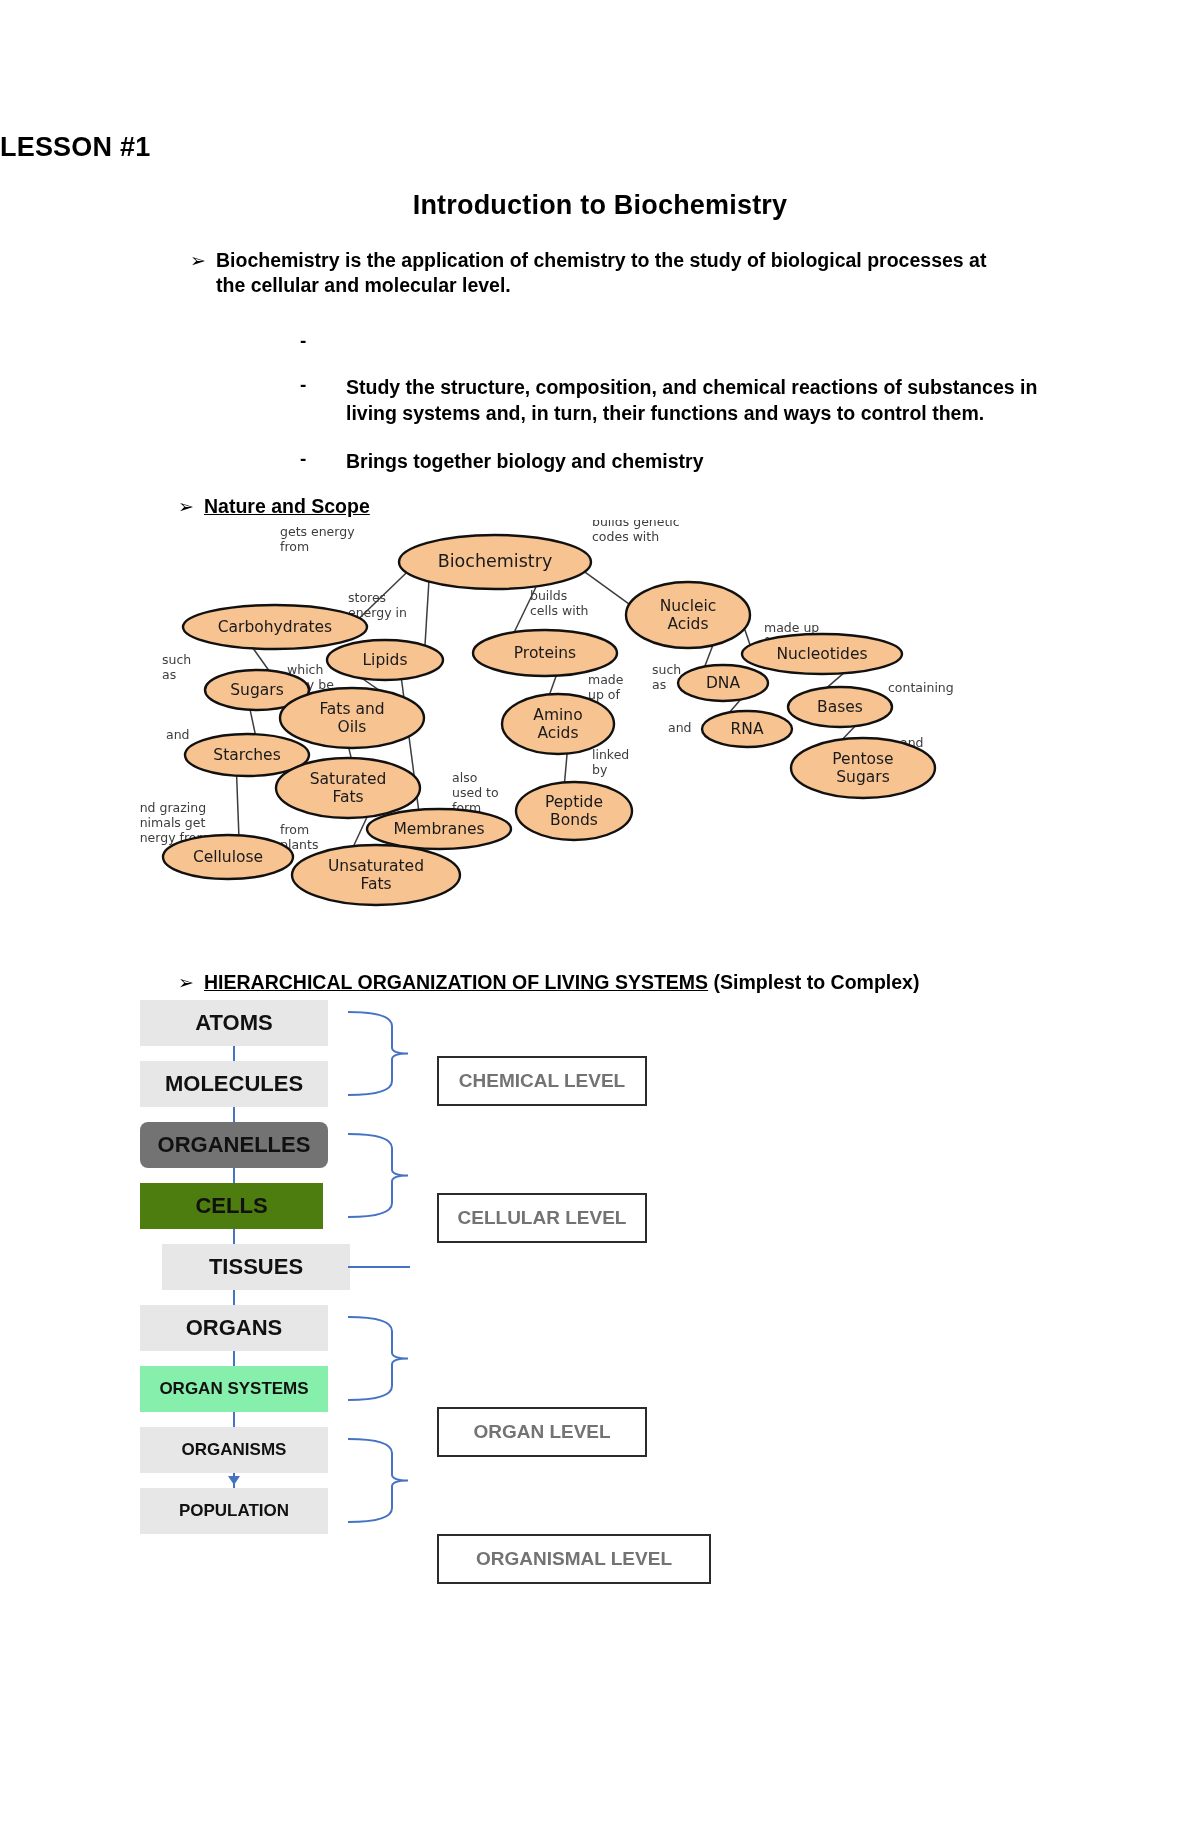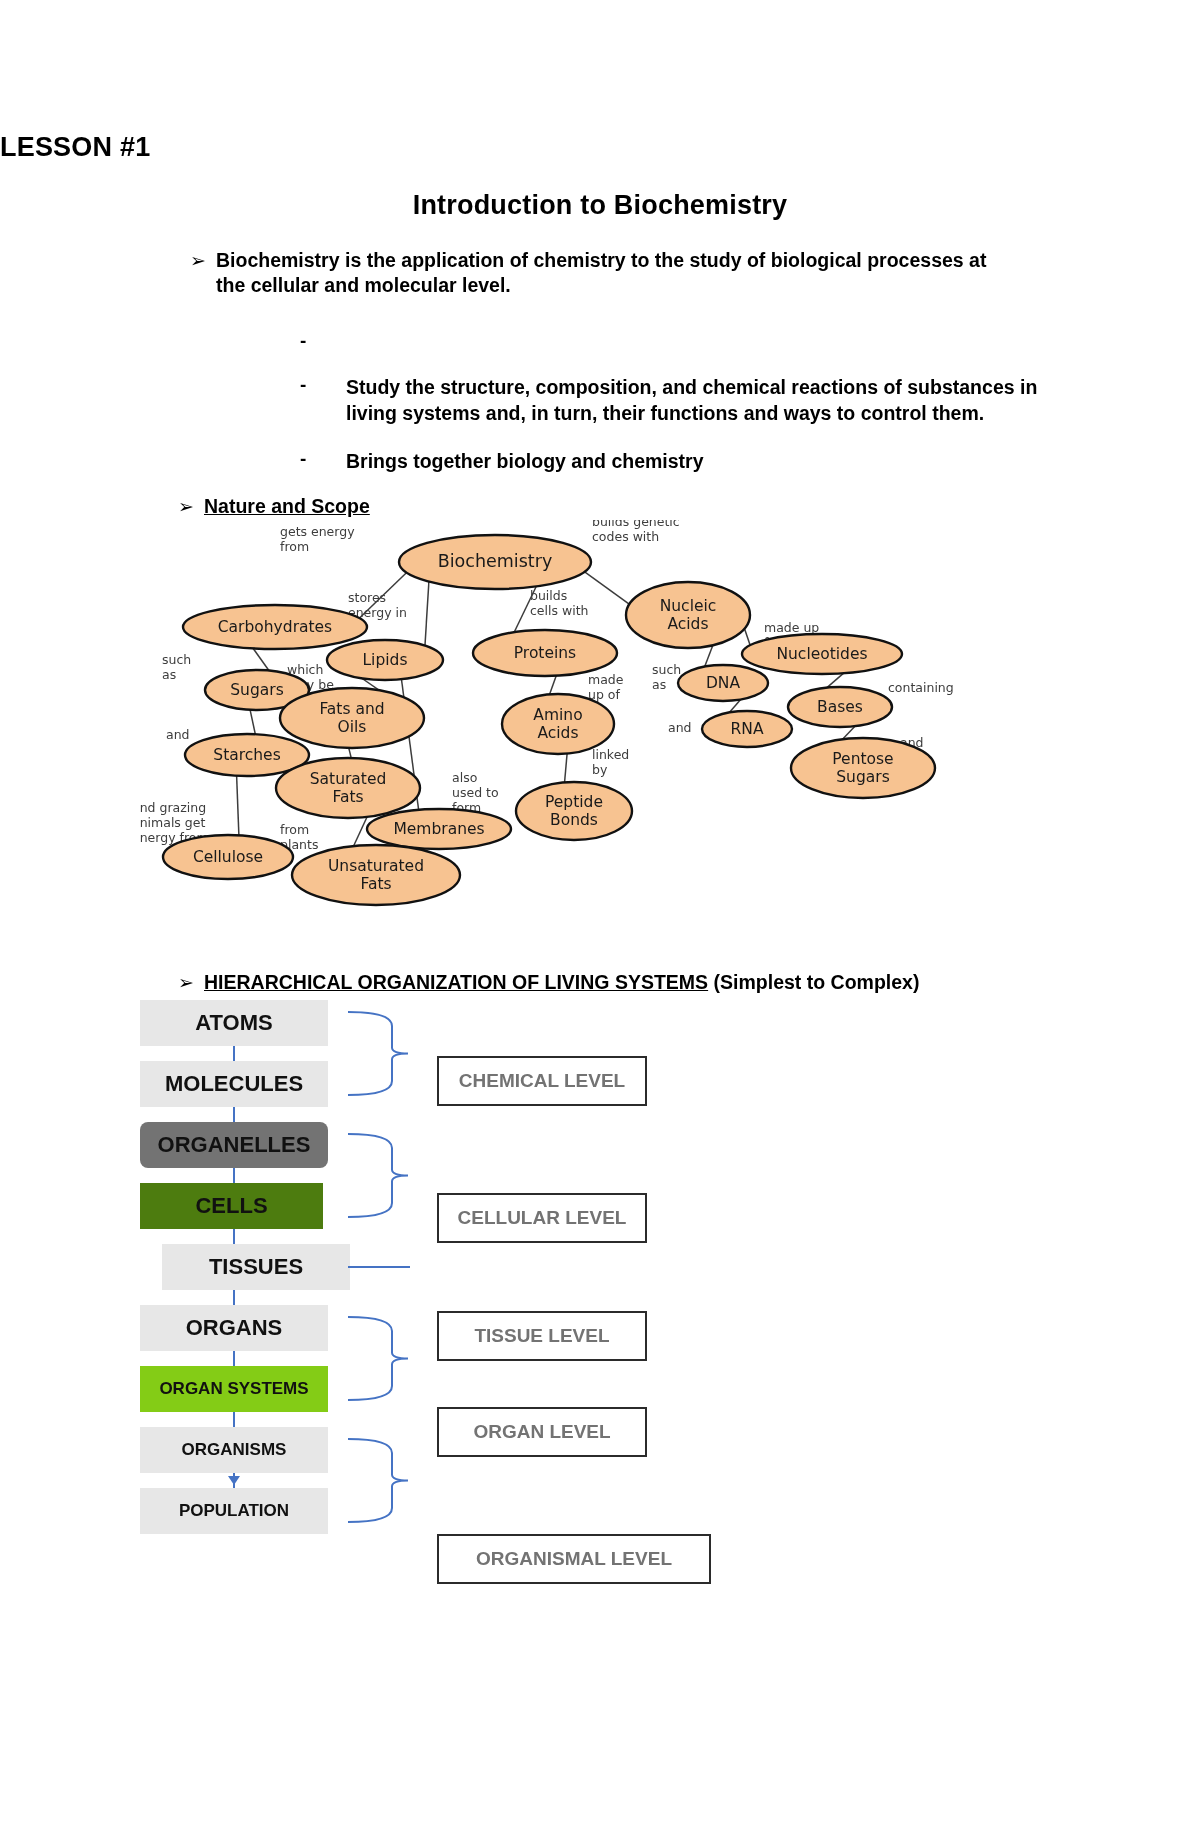--- a/index.html
+++ b/index.html
@@ -272,40 +272,37 @@
       </div>
       <div class="vline" style="left: 233px; top: 229px; height: 15px; background: rgb(69, 115, 196);"></div>
       <div class="hbox" style="left: 140px; top: 244px; width: 188px; height: 46px; font-size: 22px; background: rgb(231, 231, 231); margin-left: 22px;">
         <span>TISSUES</span>
       </div>
       <div class="vline" style="left: 233px; top: 290px; height: 15px; background: rgb(69, 115, 196);"></div>
       <div class="hbox" style="left: 140px; top: 305px; width: 188px; height: 46px; font-size: 22px; background: rgb(231, 231, 231);">
         <span>ORGANS</span>
       </div>
       <div class="vline" style="left: 233px; top: 351px; height: 15px; background: rgb(69, 115, 196);"></div>
-      <div class="hbox" style="left: 140px; top: 366px; width: 188px; height: 46px; font-size: 17px; background: #84cc16;">
+      <div class="hbox" style="left: 140px; top: 366px; width: 188px; height: 46px; font-size: 17px; background: #86efac;">
         <span>ORGAN SYSTEMS</span>
       </div>
       <div class="vline" style="left: 233px; top: 412px; height: 15px; background: rgb(69, 115, 196);"></div>
       <div class="hbox" style="left: 140px; top: 427px; width: 188px; height: 46px; font-size: 17px; background: rgb(231, 231, 231);">
         <span>ORGANISMS</span>
       </div>
       <div class="vline" style="left: 233px; top: 473px; height: 15px; background: rgb(69, 115, 196);"></div>
       <div class="hbox" style="left: 140px; top: 488px; width: 188px; height: 46px; font-size: 17px; background: rgb(231, 231, 231);">
         <span>POPULATION</span>
       </div>
       <div class="arrowhead" style="left: 228px; top: 476px; border-top-color: rgb(69, 115, 196);"></div>
       <div class="lvlbox" style="left: 437px; top: 56px; width: 206px; height: 46px;">
         <span>CHEMICAL LEVEL</span>
       </div>
       <div class="lvlbox" style="left: 437px; top: 193px; width: 206px; height: 46px;">
         <span>CELLULAR LEVEL</span>
-      </div>
-      <div class="lvlbox" style="left: 437px; top: 311px; width: 206px; height: 46px;">
-        <span>TISSUE LEVEL</span>
       </div>
       <div class="lvlbox" style="left: 437px; top: 407px; width: 206px; height: 46px;">
         <span>ORGAN LEVEL</span>
       </div>
       <div class="lvlbox" style="left: 437px; top: 534px; width: 270px; height: 46px;">
         <span>ORGANISMAL LEVEL</span>
       </div>
       <svg width="1200" height="620" style="position: absolute; left: 0px; top: 0px; pointer-events: none;">
         <path d="M 348 12 Q 392 12 392 26 L 392 47.5 Q 392 53.5 408 53.5 Q 392 53.5 392 59.5 L 392 81 Q 392 95 348 95" fill="none" stroke="#4573c4" stroke-width="2"></path>
         <path d="M 348 134 Q 392 134 392 148 L 392 169.5 Q 392 175.5 408 175.5 Q 392 175.5 392 181.5 L 392 203 Q 392 217 348 217" fill="none" stroke="#4573c4" stroke-width="2"></path>

